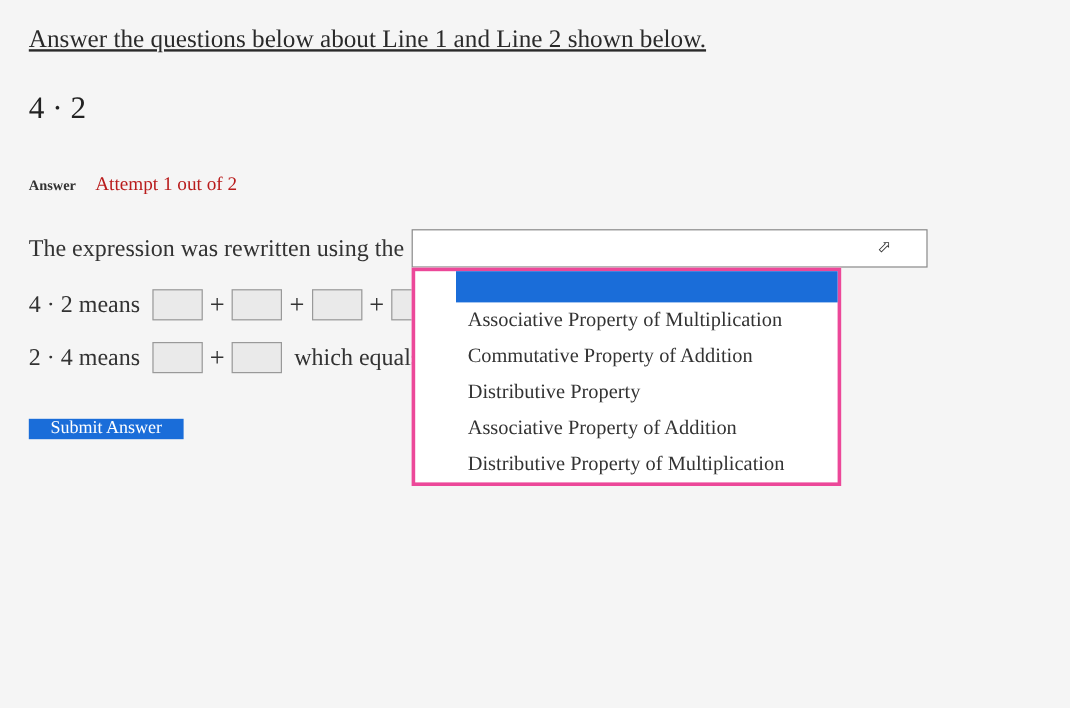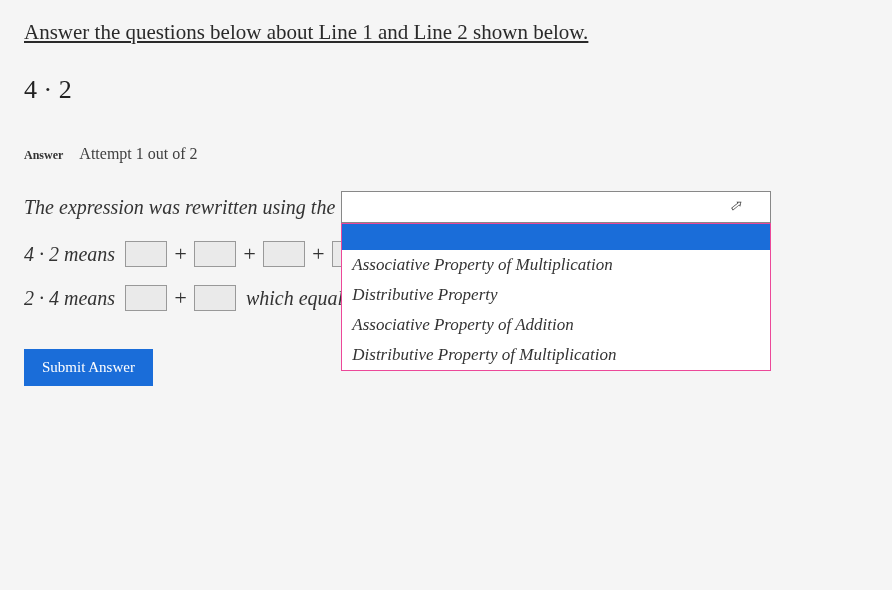--- a/index.html
+++ b/index.html
@@ -35,21 +35,21 @@
     .answer-header {
       margin-bottom: 28px;
     }
     .answer-label {
       font-size: 12px;
       font-weight: bold;
       color: #333;
     }
     .attempt-text {
       font-size: 16px;
-      color: #404040;
+      color: #b91c1c;
       margin-left: 12px;
     }
     .expression-line {
       font-size: 20px;
       color: #333;
       margin: 18px 0;
       display: flex;
       align-items: center;
       flex-wrap: nowrap;
     }
@@ -63,24 +63,25 @@
       height: 32px;
       border: 1px solid #888;
       background: #fff;
       font-size: 14px;
       padding: 2px 4px;
     }
     .dropdown-list {
       position: absolute;
       top: 32px;
       left: 0;
-      width: 430px;
+      width: 358px;
       background: #fff;
-      border: 1px solid #ec4899;
+      border: 3px solid #ec4899;
       z-index: 100;
+      padding-left: 34px;
     }
     .dropdown-item {
       padding: 5px 10px;
       font-size: 17px;
       color: #333;
       font-family: Georgia, serif;
     }
     .dropdown-item-selected {
       background: #1a6dd9;
       color: #fff;
@@ -96,36 +97,35 @@
       margin: 0 2px;
     }
     .plus-sign {
       font-size: 22px;
       margin: 0 4px;
     }
     .submit-btn {
       background: #1a6dd9;
       color: #fff;
       border: none;
-      padding: 10px 18px;
+      padding: 0 18px;
       font-size: 15px;
       font-family: Georgia, serif;
       cursor: pointer;
       margin-top: 20px;
     }
     .cursor-arrow {
       position: absolute;
       font-size: 14px;
       color: #333;
       pointer-events: none;
     }
     .row {
       display: flex;
       align-items: center;
-      font-style: italic;
     }
   </style>
 </head>
 <body>
 
 
 
 <div class="question-text">Answer the questions below about Line 1 and Line 2 shown below.</div>
 
 <div class="math-display">
@@ -139,20 +139,21 @@
 
 <div class="expression-line row">
   <span>The expression was rewritten using the</span>
   <div class="dropdown-container">
     <div class="dropdown-select">
       <span class="cursor-arrow" style="right:30px; top:6px;">⬀</span>
     </div>
     <div class="dropdown-list">
       <div class="dropdown-item dropdown-item-selected"></div>
       <div class="dropdown-item">Associative Property of Multiplication</div>
+      <div class="dropdown-item">Commutative Property of Addition</div>
       <div class="dropdown-item">Distributive Property</div>
       <div class="dropdown-item">Associative Property of Addition</div>
       <div class="dropdown-item">Distributive Property of Multiplication</div>
     </div>
   </div>
 </div>
 
 <div class="expression-line row">
   <span>4 · 2 means</span>
   <span style="width:8px;"></span>

